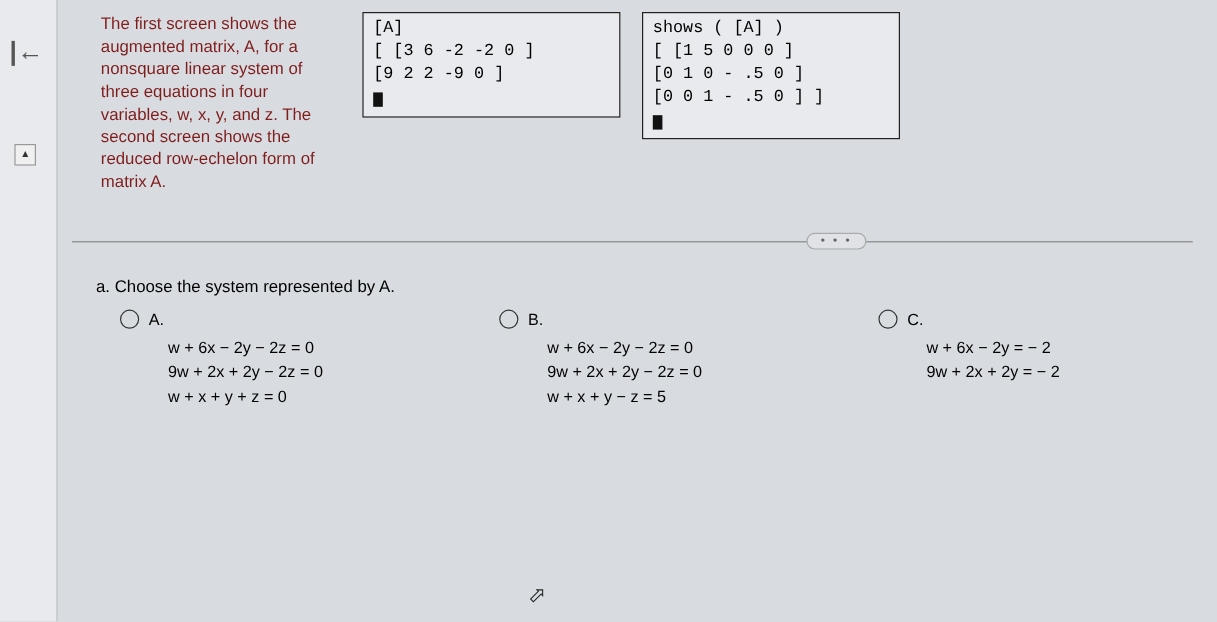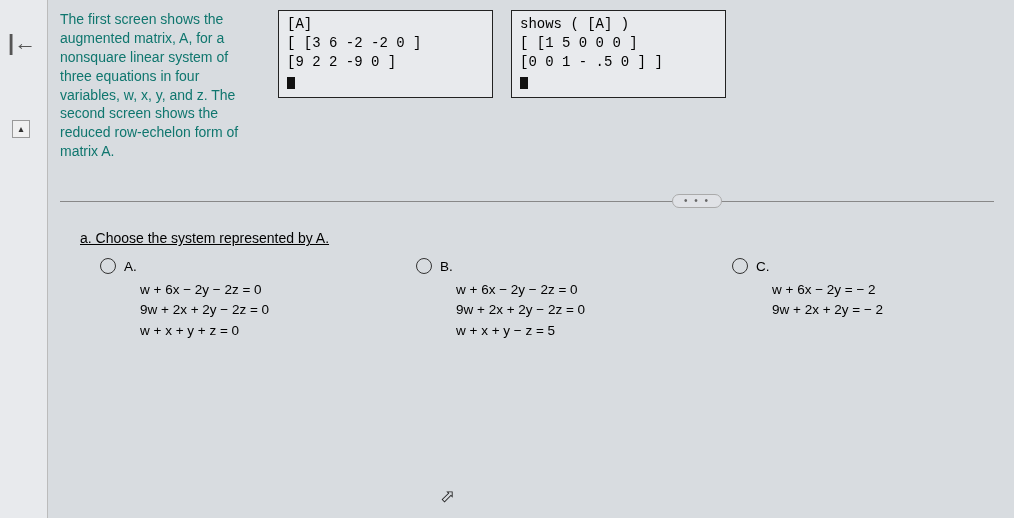--- a/index.html
+++ b/index.html
@@ -45,21 +45,22 @@
     }
     .top-row {
       display: flex;
       gap: 18px;
       align-items: flex-start;
     }
     .prompt-text {
       width: 200px;
       font-size: 14px;
       line-height: 1.35;
-      color: #0f766e;
+      color: #7f1d1d;
+      margin-left: 24px;
     }
     .calc-screen {
       border: 1px solid #222;
       background: #e8eaed;
       padding: 4px 8px 6px 8px;
       font-family: 'Courier New', monospace;
       font-size: 14px;
       line-height: 1.35;
       min-width: 215px;
       position: relative;
@@ -86,21 +87,20 @@
       font-size: 10px;
       letter-spacing: 2px;
       color: #666;
       padding: 0 0 1px 0;
       position: relative;
       left: 170px;
     }
     .part-label {
       font-size: 14px;
       margin: 22px 0 12px 20px;
-      text-decoration: underline;
     }
     .options-row {
       display: flex;
       justify-content: space-between;
       padding: 0 12px 0 40px;
       gap: 20px;
     }
     .option {
       font-size: 13.5px;
       min-width: 250px;
@@ -145,20 +145,21 @@
     <div class="calc-screen">
       <div class="title">[A]</div>
       <div>[ [3  6    -2   -2  0 ]</div>
       <div>  [9  2     2   -9  0 ]</div>
       <span class="calc-cursor"></span>
     </div>
 
     <div class="calc-screen">
       <div class="title">shows ( [A] )</div>
       <div>[ [1  5  0   0     0 ]</div>
+      <div>  [0  1  0   - .5  0 ]</div>
       <div>  [0  0  1   - .5  0 ] ]</div>
       <span class="calc-cursor"></span>
     </div>
   </div>
 
   <hr class="hr-div">
   <div class="dots-pill">• • •</div>
 
   <div class="part-label">a.  Choose the system represented by A.</div>
 

